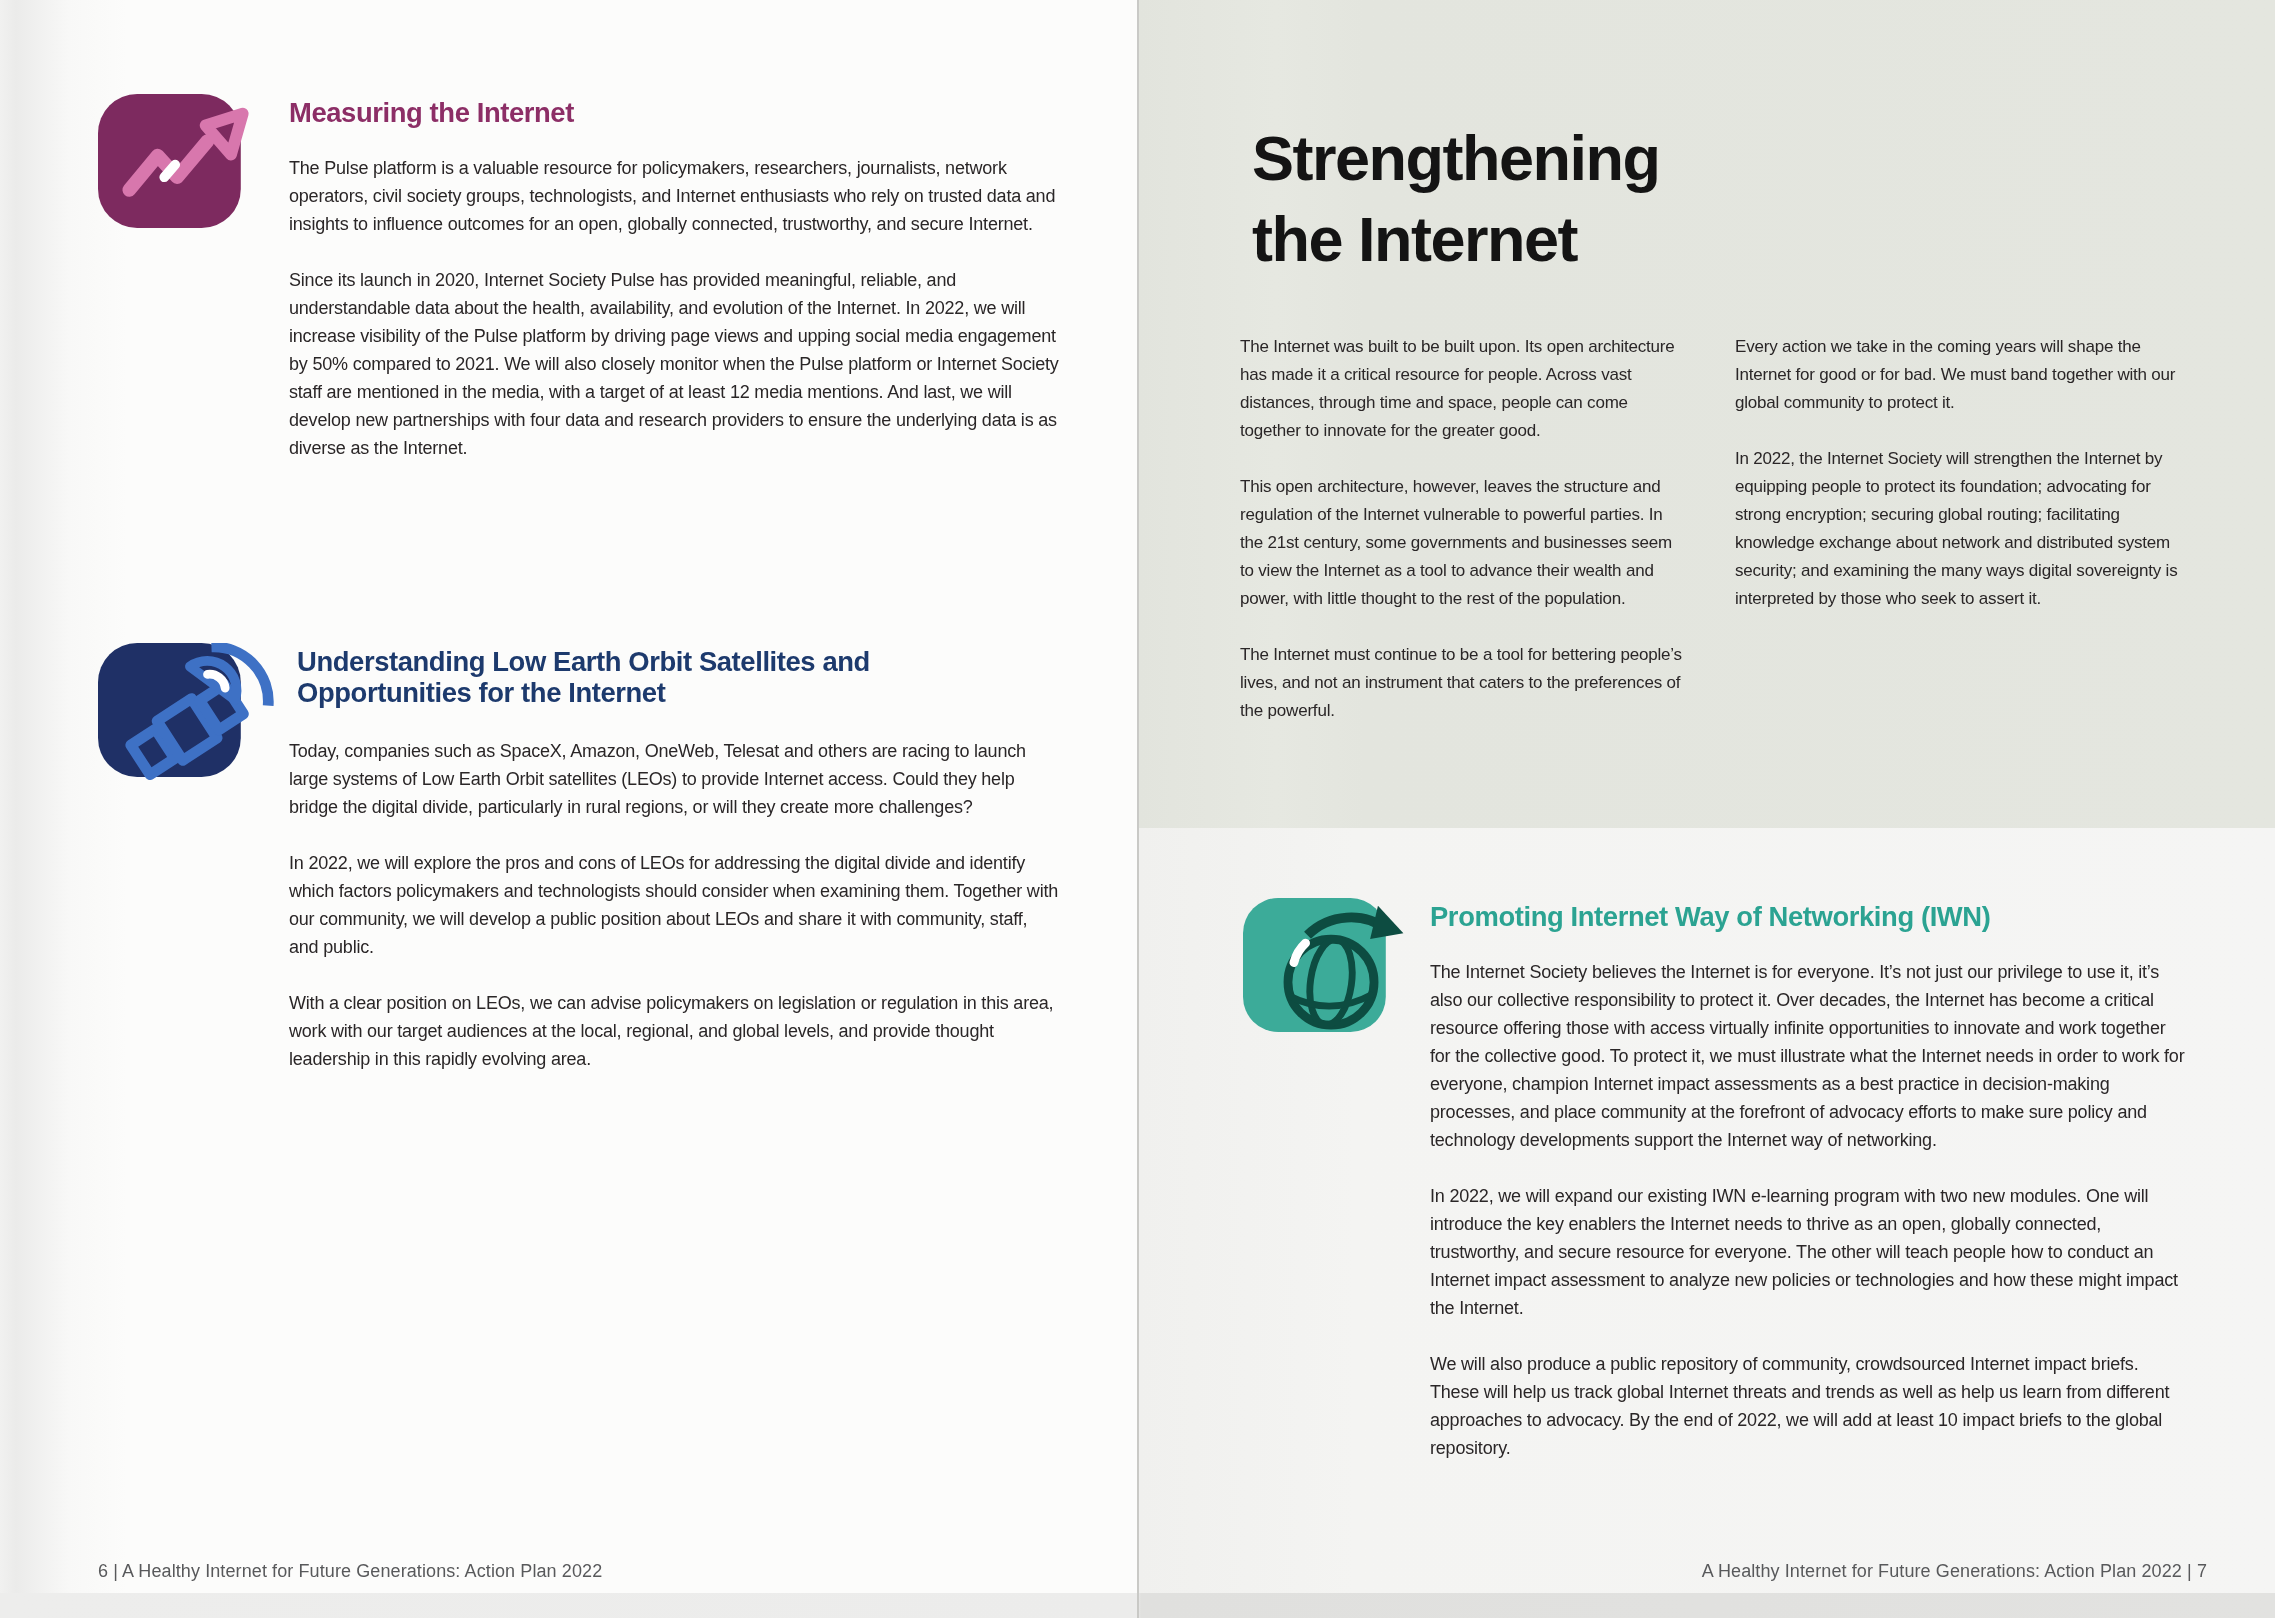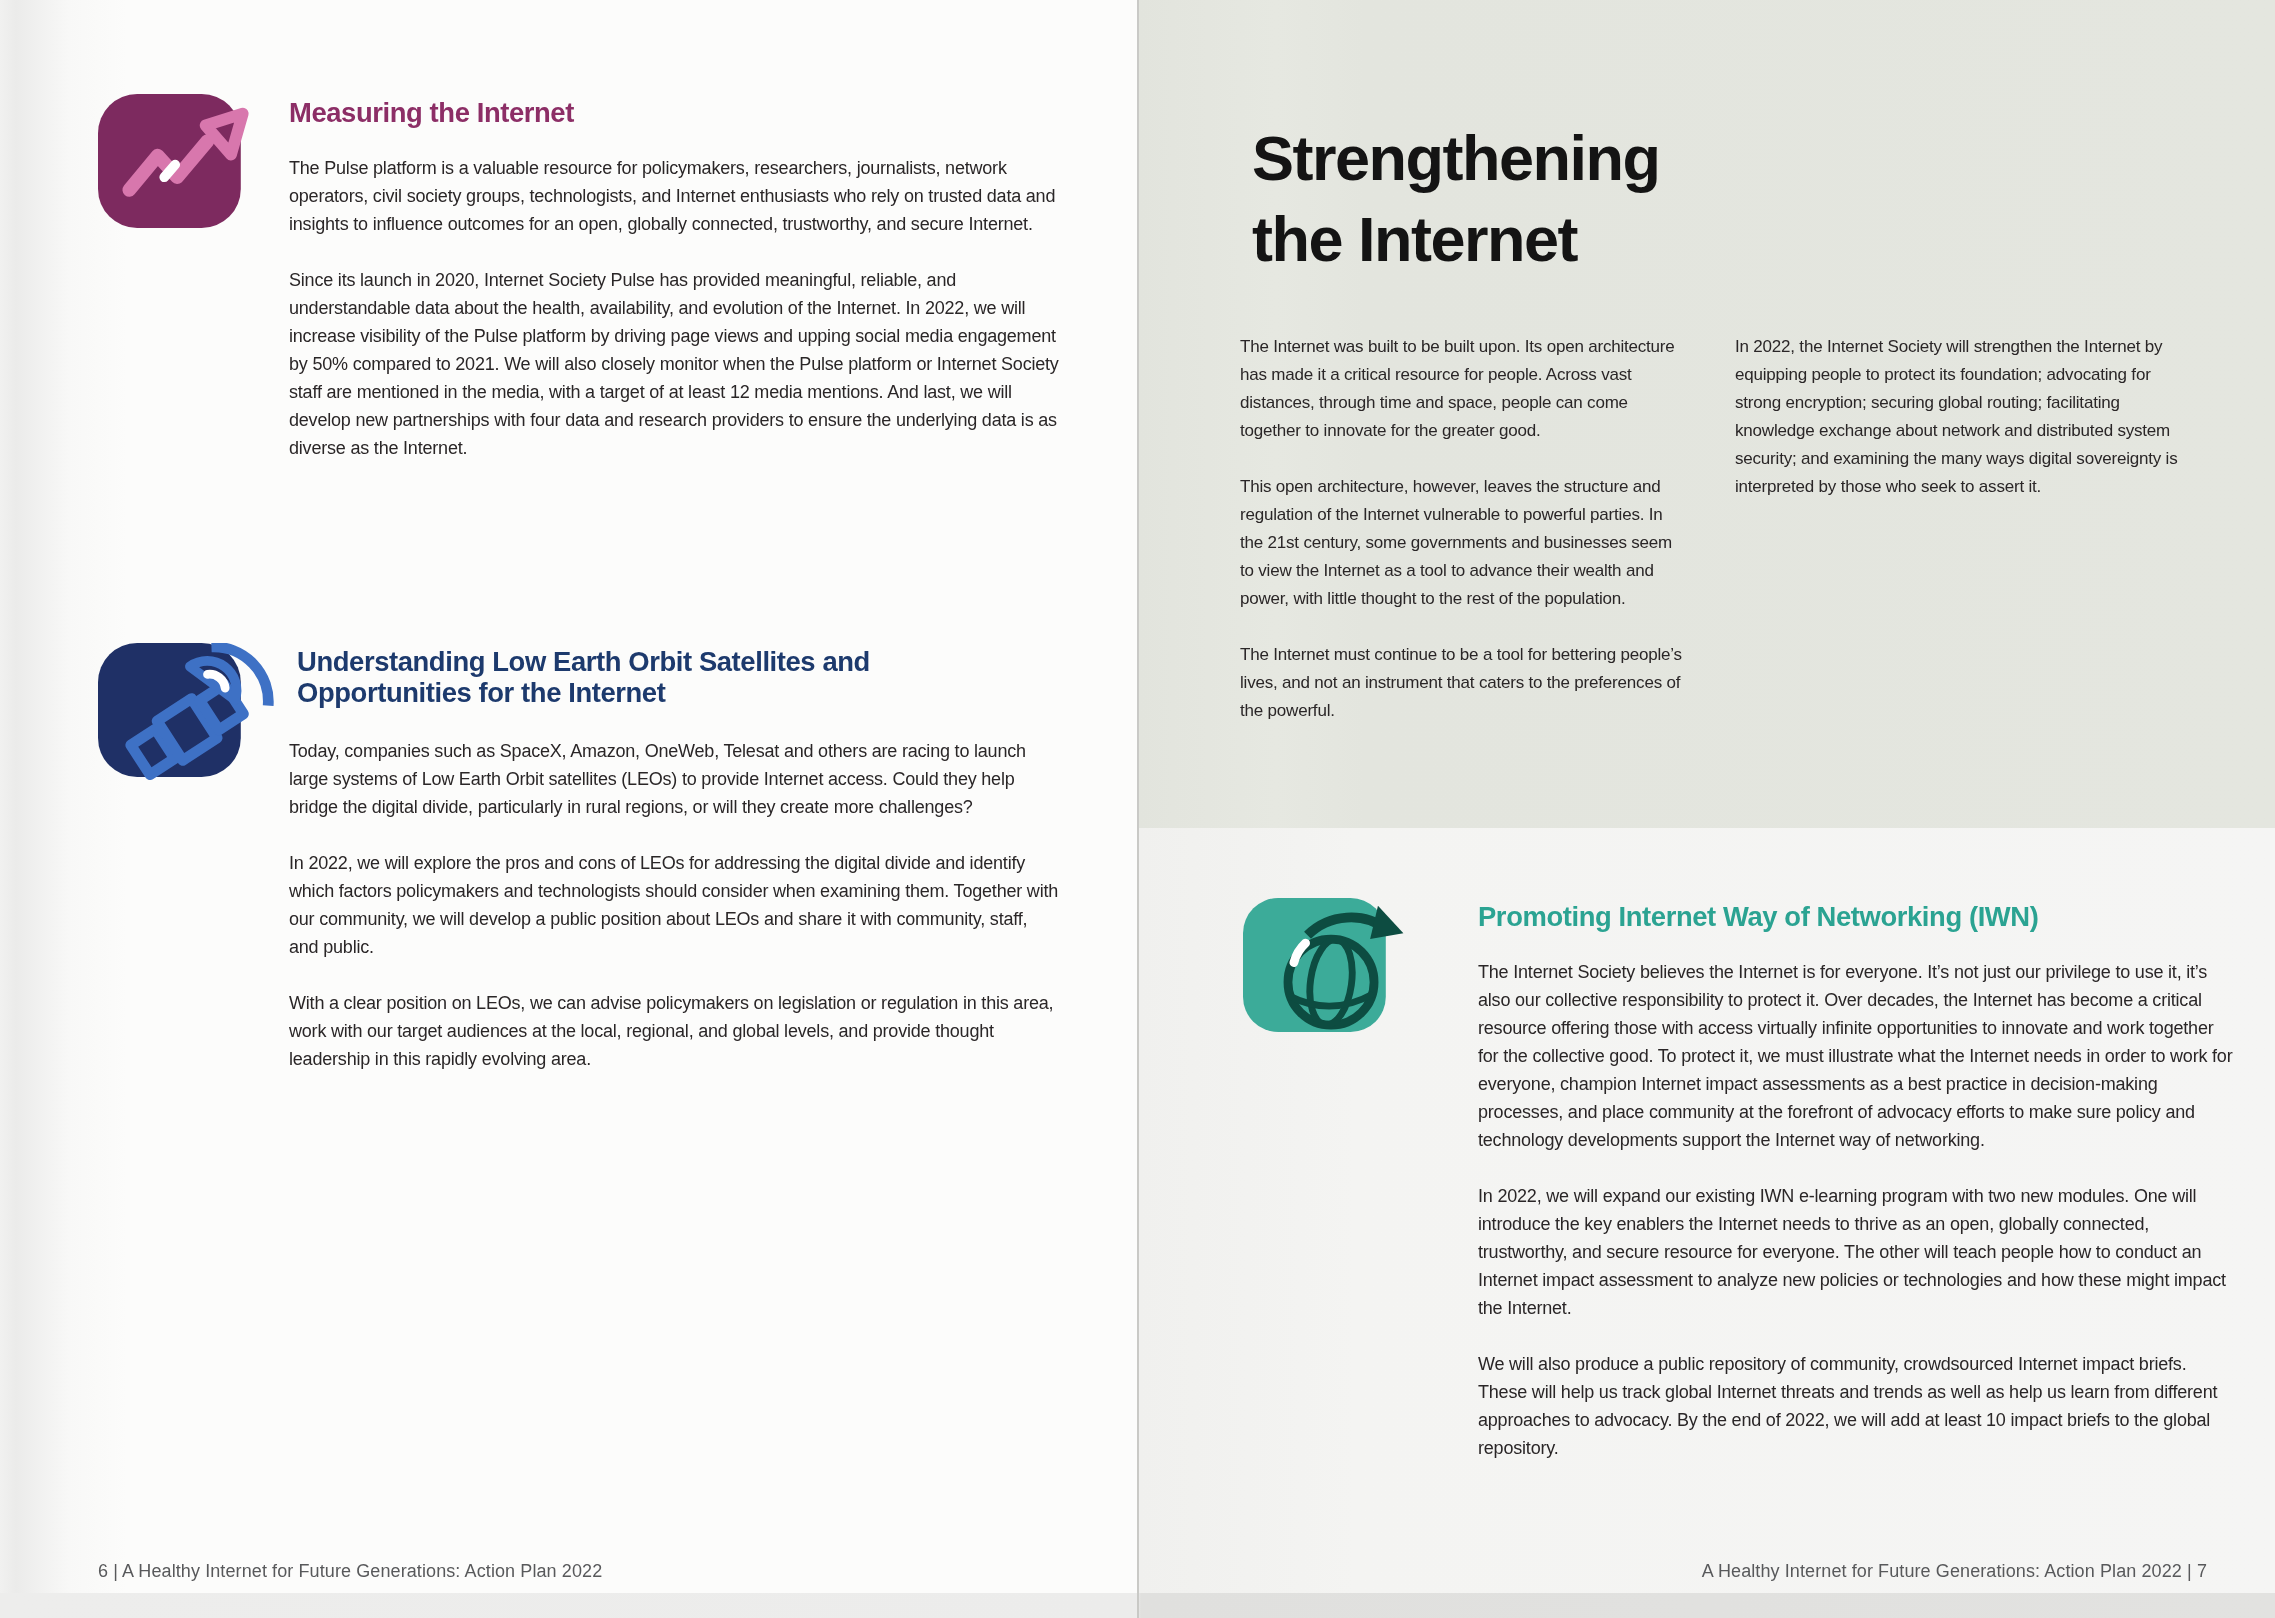--- a/index.html
+++ b/index.html
@@ -42,21 +42,21 @@
   .col p{margin:0 0 28px 0;}
   .col1{left:101px;top:333px;width:449px;}
   .col2{left:596px;top:333px;width:463px;}
   .icon-tile{position:absolute;width:178px;height:137px;}
   .icon-pulse{left:98px;top:94px;}
   .icon-satellite{left:98px;top:643px;}
   .icon-iwn{left:104px;top:898px;}
   .section-content{position:absolute;}
   .sc-measuring{left:289px;top:98px;width:772px;}
   .sc-leo{left:289px;top:647px;width:772px;}
-  .sc-iwn{left:291px;top:902px;width:757px;margin-left:48px;}
+  .sc-iwn{left:291px;top:902px;width:757px;}
   .section-content h2{
     margin:0 0 25.5px 0;
     font-size:27.4px;line-height:1.12;font-weight:bold;letter-spacing:-0.4px;
   }
   .sc-leo h2{max-width:637px;margin-bottom:29px;margin-left:8px;}
   .h-magenta{color:#8c2e66;}
   .h-navy{color:#1d3a6d;}
   .h-teal{color:#2ba392;}
   .section-content p{
     margin:0 0 28px 0;
@@ -118,20 +118,21 @@
   <section class="page page-right">
 
     <div class="hero">
       <h1 class="hero-title"><span>Strengthening</span><br><span>the Internet</span></h1>
       <div class="col col1">
         <p>The Internet was built to be built upon. Its open architecture has made it a critical resource for people. Across vast distances, through time and space, people can come together to innovate for the greater good.</p>
         <p>This open architecture, however, leaves the structure and regulation of the Internet vulnerable to powerful parties. In the 21st century, some governments and businesses seem to view the Internet as a tool to advance their wealth and power, with little thought to the rest of the population.</p>
         <p>The Internet must continue to be a tool for bettering people’s lives, and not an instrument that caters to the preferences of the powerful.</p>
       </div>
       <div class="col col2">
+        <p>Every action we take in the coming years will shape the Internet for good or for bad. We must band together with our global community to protect it.</p>
         <p>In 2022, the Internet Society will strengthen the Internet by equipping people to protect its foundation; advocating for strong encryption; securing global routing; facilitating knowledge exchange about network and distributed system security; and examining the many ways digital sovereignty is interpreted by those who seek to assert it.</p>
       </div>
     </div>
 
     <div class="icon-tile icon-iwn">
       <svg width="178" height="137" viewBox="0 0 182 140">
         <rect x="0" y="0" width="146" height="137" rx="36" fill="#3cab99"></rect>
         <circle cx="90" cy="86" r="44" fill="none" stroke="#0d4c41" stroke-width="9"></circle>
         <ellipse cx="90" cy="86" rx="21" ry="44" fill="none" stroke="#0d4c41" stroke-width="7" transform="rotate(8 90 86)"></ellipse>
         <path d="M47,100 Q90,122 133,98" fill="none" stroke="#0d4c41" stroke-width="7"></path>

